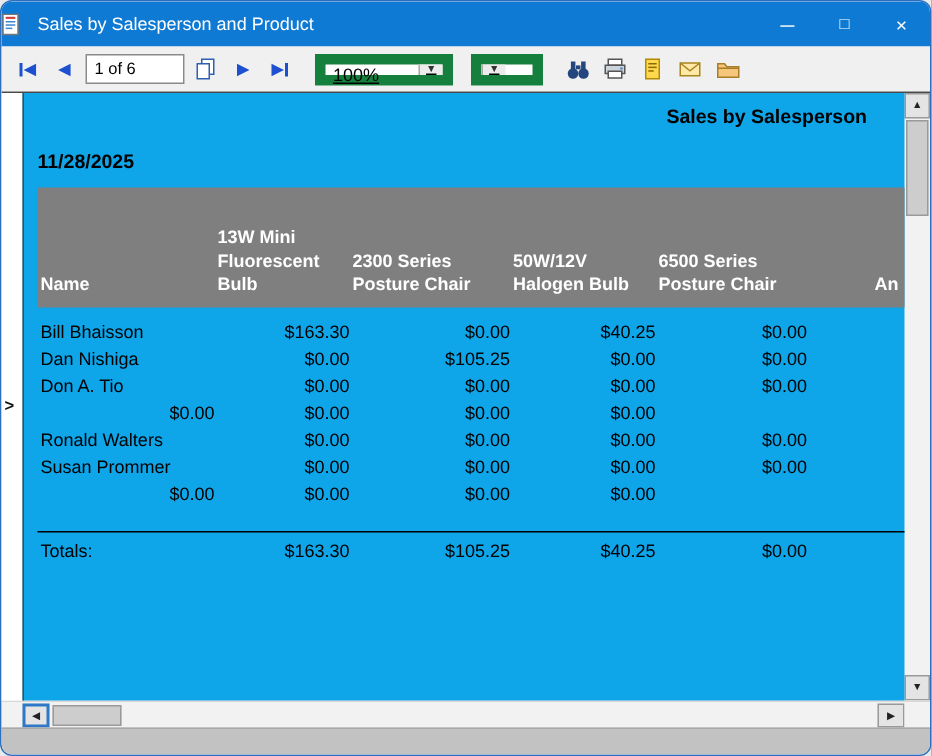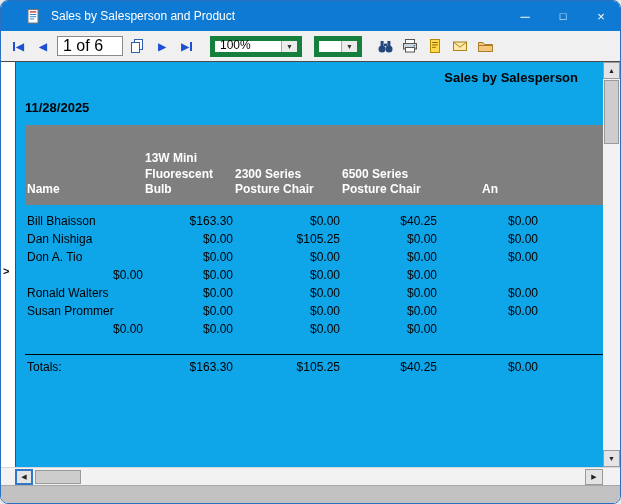--- a/index.html
+++ b/index.html
@@ -14,21 +14,21 @@
     border-radius: 8px;
     overflow: hidden;
     background: #fff;
     display: flex; flex-direction: column;
   }
   
   .titlebar {
     height: 30px; flex: 0 0 30px;
     background: var(--titlebar, #0e7ad3);
     display: flex; align-items: center;
-    padding-left: 26px; color: #fff;
+    padding-left: 0; color: #fff;
   }
   .appicon { width: 16px; height: 16px; display: flex; align-items: center; }
   .title { font-size: 12px; margin-left: 8px; flex: 1; white-space: nowrap; }
   .winbtns { display: flex; height: 100%; }
   .winbtn {
     width: 38px; height: 100%;
     display: flex; align-items: center; justify-content: center;
     font-size: 13px; color: #fff; cursor: default;
   }
   .winbtn.max { font-size: 11px; }
@@ -44,27 +44,27 @@
     display: flex; align-items: center; justify-content: center;
     background: transparent; border: none; padding: 0 2px;
   }
   .nav { color: var(--nav, #1d50d0); font-size: 10px; font-weight: bold; }
   .bar { display: inline-block; width: 2px; height: 9px; background: var(--nav, #1d50d0); }
   .nav .bar { margin: 0 1px; }
   .pageinput {
     width: 66px; height: 20px;
     border: 1px solid #898989; background: #fff;
     font-family: "Liberation Sans", "DejaVu Sans", sans-serif;
-    font-size: 16px; padding: 1px 5px;
+    font-size: 11px; padding: 1px 5px;
   }
   .spacer6 { width: 6px; }
   .combo {
     height: 21px; background: #fff;
-    border: 5px solid #15803d;
-    display: flex; align-items: flex-end; font-size: 12px;
+    border: 7px solid #15803d;
+    display: flex; align-items: flex-start; font-size: 12px; text-decoration: underline;
   }
   .combo.zoom { width: 92px; }
   .combo.layout { width: 48px; flex-direction: column; }
   .combo .val { padding: 0 5px; flex: 1; white-space: nowrap; overflow: hidden; }
   .combo .drop {
     width: 16px; height: 100%;
     border-left: 1px solid #a9a9a9; background: #ececec;
     display: flex; align-items: center; justify-content: center;
     font-size: 7px; color: #333;
   }
@@ -236,20 +236,21 @@
     </div>
     <div class="pagearea">
       <div class="pagecontent">
         <div class="rtitle">Sales by Salesperson</div>
         <div class="rdate">11/28/2025</div>
 
         <div class="band grid6">
           <span class="h first">Name</span>
           <span class="h">13W Mini Fluorescent Bulb</span>
           <span class="h">2300 Series Posture Chair</span>
+          <span class="h">50W/12V Halogen Bulb</span>
           <span class="h">6500 Series Posture Chair</span>
           <span class="h last">An</span>
         </div>
 
         <div class="rows">
             <div class="trow grid6">
               <span class="cell name">Bill Bhaisson</span>
               <span class="cell num">$163.30</span>
               <span class="cell num">$0.00</span>
               <span class="cell num">$40.25</span>

